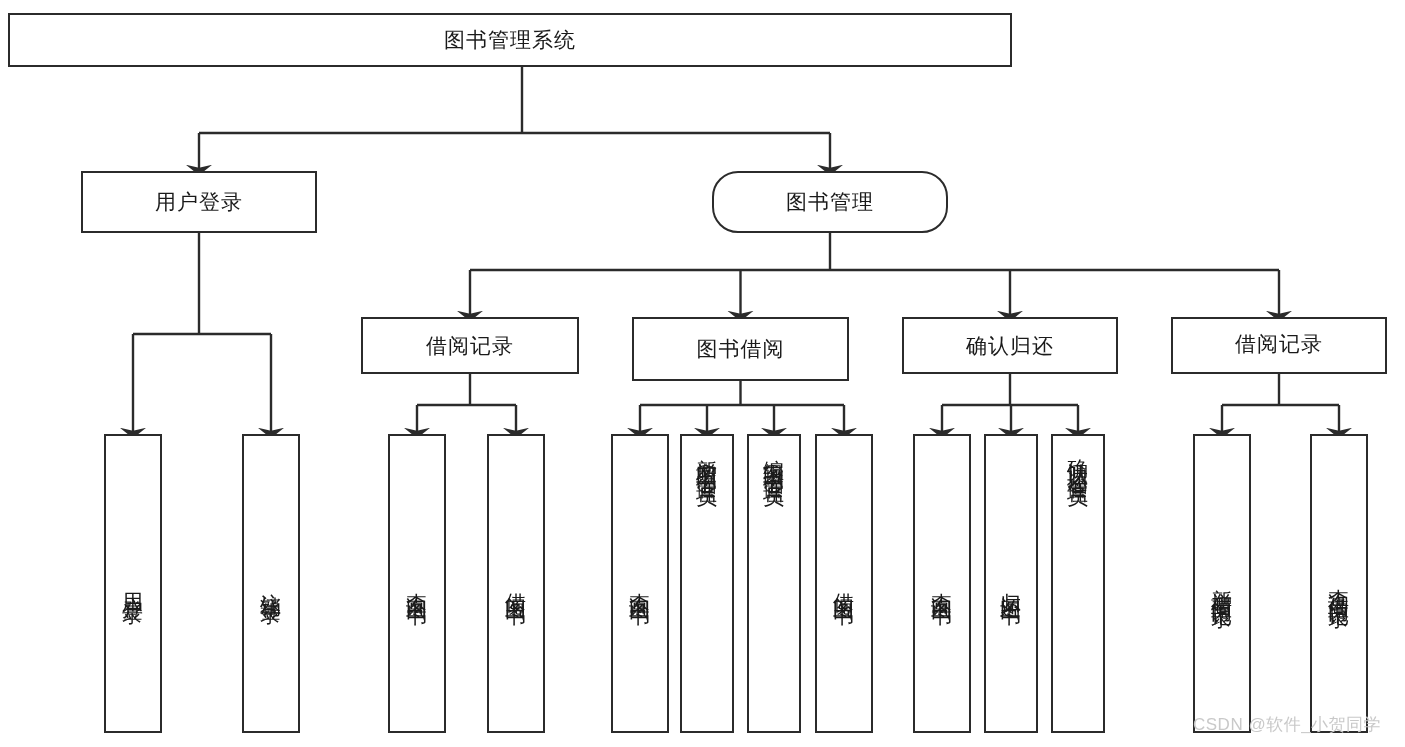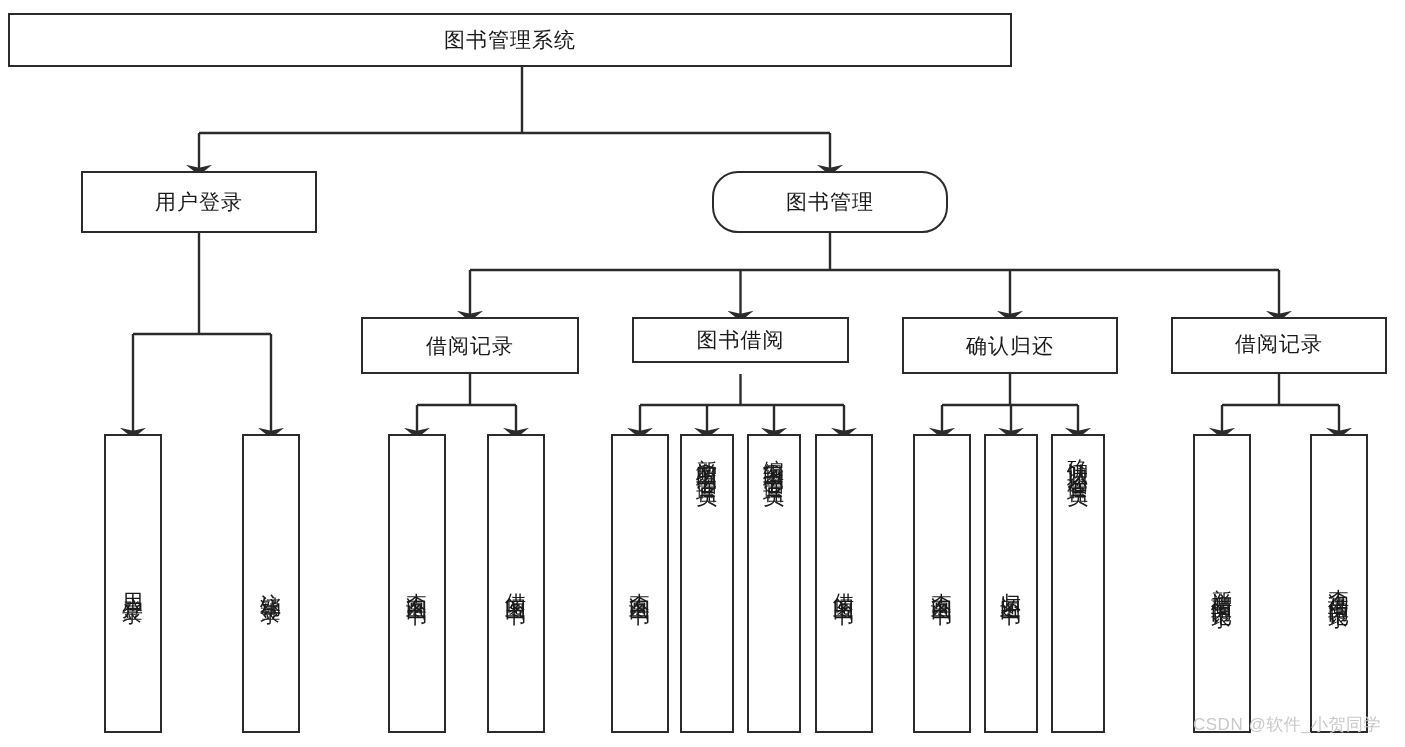--- a/index.html
+++ b/index.html
@@ -118,21 +118,21 @@
       </div>
       <div class="node horiz" style="left: 81px; top: 171px; width: 236px; height: 62px;">
         <span>用户登录</span>
       </div>
       <div class="node horiz" style="left: 712px; top: 171px; width: 236px; height: 62px; border-radius: 26px;">
         <span>图书管理</span>
       </div>
       <div class="node horiz" style="left: 361px; top: 317px; width: 218px; height: 57px;">
         <span>借阅记录</span>
       </div>
-      <div class="node horiz" style="left: 632px; top: 317px; width: 217px; height: 46px;">
+      <div class="node horiz" style="left: 632px; top: 317px; width: 217px; height: 64px;">
         <span>图书借阅</span>
       </div>
       <div class="node horiz" style="left: 902px; top: 317px; width: 216px; height: 57px;">
         <span>确认归还</span>
       </div>
       <div class="node horiz" style="left: 1171px; top: 317px; width: 216px; height: 57px; font-family: Liberation Mono, monospace;">
         <span>借阅记录</span>
       </div>
       <div class="node vert" style="left: 104px; top: 434px; width: 58px; height: 299px;">
         <span>用户登录</span>

